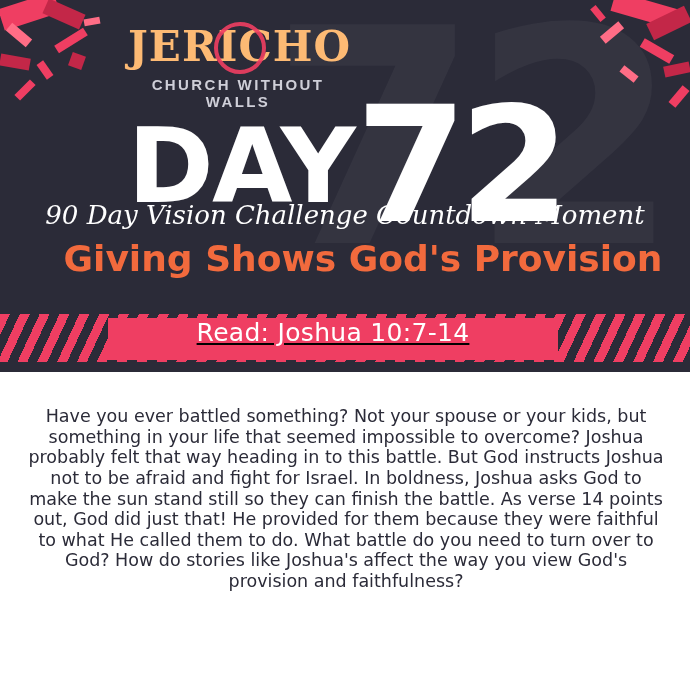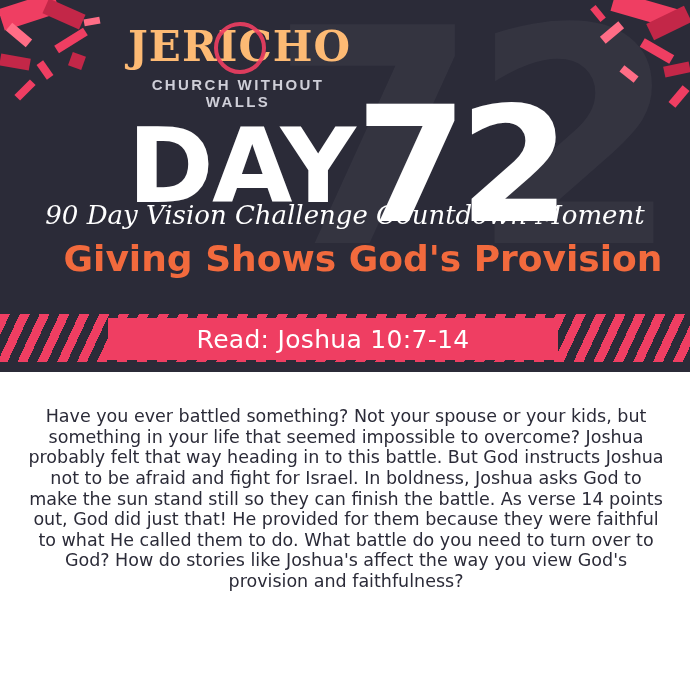--- a/index.html
+++ b/index.html
@@ -166,22 +166,23 @@
   }
   .read-bar {
     position: absolute;
     left: 108px;
     top: 318px;
     width: 450px;
     height: 42px;
     background: #ef3e62;
     z-index: 3;
     display: flex;
-    align-items: center;
+    align-items: flex-start;
     justify-content: center;
+    text-decoration: underline;
   }
   .read-text {
     font-family: "DejaVu Sans", sans-serif;
     font-size: 25px;
     color: #ffffff;
     letter-spacing: 0.3px;
   }
 
   
   .body-area {

